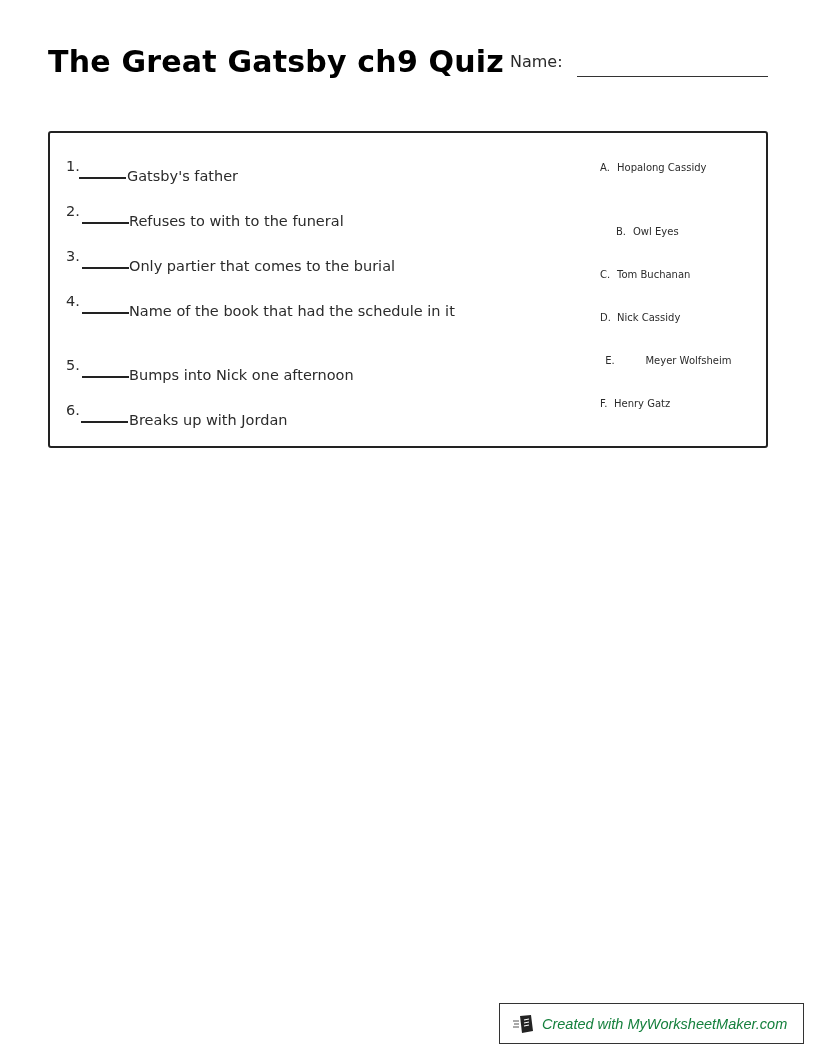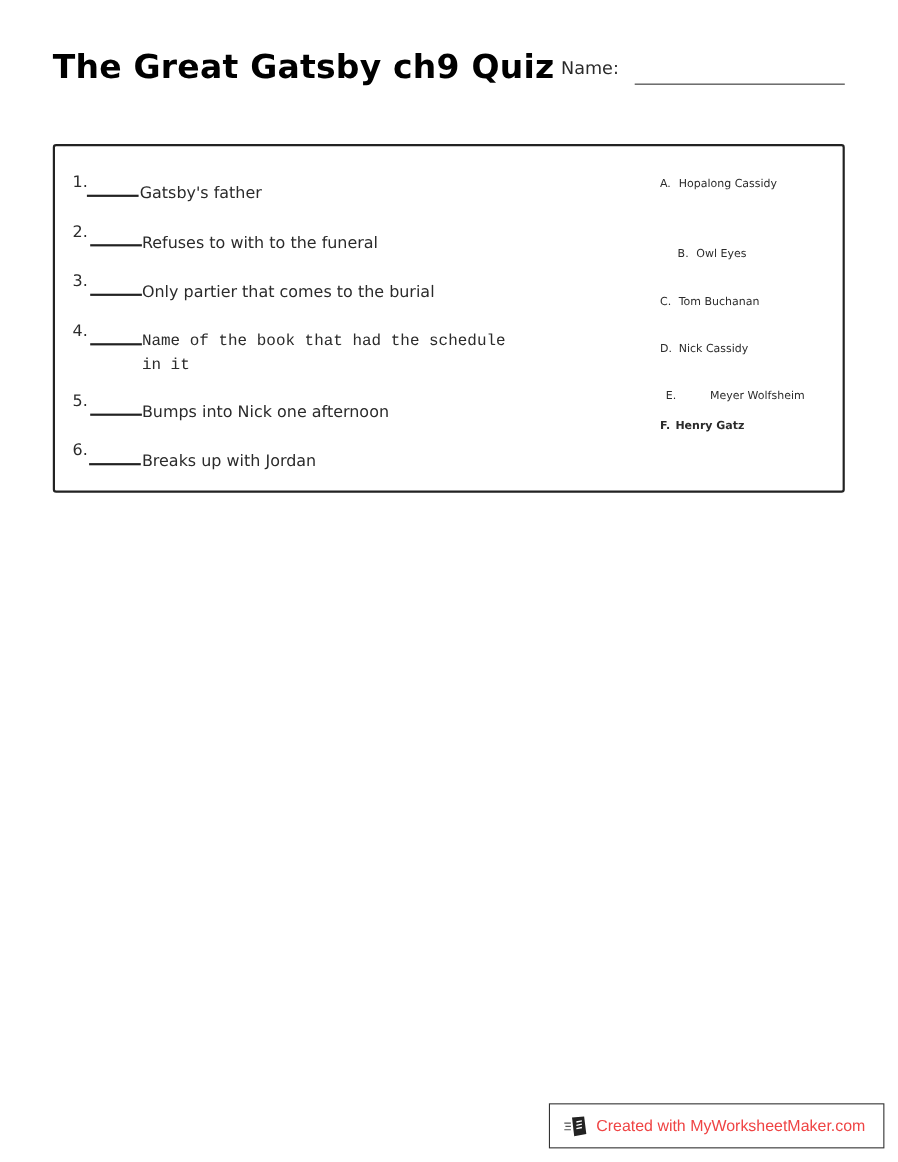--- a/index.html
+++ b/index.html
@@ -38,21 +38,21 @@
       line-height: 21px; width: 160px;
     }
     .opt .letter { display: inline-block; width: 17px; }
     .opt .cont { display: inline-block; vertical-align: top; width: 140px; }
     .footer {
       position: absolute; left: 499px; top: 1003px; width: 305px; height: 41px;
       border: 1.5px solid #333; box-sizing: border-box;
       display: flex; align-items: center; padding-left: 12px;
     }
     .footer .logo { width: 24px; height: 24px; margin-right: 6px; }
-    .footer .ftext { font-family: "Liberation Sans", sans-serif; font-size: 14.5px; color: #ef4444; }
+    .footer .ftext { font-family: "Liberation Sans", sans-serif; font-size: 14.5px; color: #15803d; font-style: italic; }
   </style>
 </head>
 <body>
 
 <div class="title">The Great Gatsby ch9 Quiz</div>
 <div class="name-label">Name:</div>
 <div class="name-line"></div>
 
 <div class="quiz-box"></div>
 
@@ -67,21 +67,21 @@
   <span class="text">Refuses to with to the funeral</span>
 </div>
 <div class="q" style="top:248px;">
   <span class="num">3.</span>
   <span class="blank" style="left:16px;"></span>
   <span class="text">Only partier that comes to the burial</span>
 </div>
 <div class="q" style="top:293px;">
   <span class="num">4.</span>
   <span class="blank" style="left:16px;"></span>
-  <span class="text" style="width:335px;font-family:Liberation Mono, monospace;">Name of the book that had the schedule in it</span>
+  <span class="text" style="width:335px;">Name of the book that had the schedule in it</span>
 </div>
 <div class="q" style="top:357px;">
   <span class="num">5.</span>
   <span class="blank" style="left:16px;"></span>
   <span class="text">Bumps into Nick one afternoon</span>
 </div>
 <div class="q" style="top:402px;">
   <span class="num">6.</span>
   <span class="blank" style="left:15px;"></span>
   <span class="text">Breaks up with Jordan</span>
@@ -95,21 +95,21 @@
 </div>
 <div class="opt" style="top:264px;text-decoration:underline;">
   <span class="letter">C.</span><span class="cont">Tom Buchanan</span>
 </div>
 <div class="opt" style="top:307px;">
   <span class="letter">D.</span><span class="cont">Nick Cassidy</span>
 </div>
 <div class="opt" style="top:350px;text-align:center;">
   <span class="letter">E.</span><span class="cont">Meyer Wolfsheim</span>
 </div>
-<div class="opt" style="top:377px;font-weight:bold;">
+<div class="opt" style="top:393px;">
   <span class="letter" style="width:14px;">F.</span><span class="cont">Henry Gatz</span>
 </div>
 
 <div class="footer">
   <svg class="logo" viewBox="0 0 24 24">
     <line x1="1" y1="9" x2="7" y2="9" stroke="#555" stroke-width="1"></line>
     <line x1="2" y1="12" x2="7" y2="12" stroke="#555" stroke-width="1"></line>
     <line x1="1" y1="15" x2="7" y2="15" stroke="#555" stroke-width="1"></line>
     <path d="M8 4 L19 3 L21 19 L10 21 Z" fill="#222"></path>
     <path d="M12 8 L17 7 M12 11 L17 10 M12 14 L17 13" stroke="#fff" stroke-width="1.2"></path>

